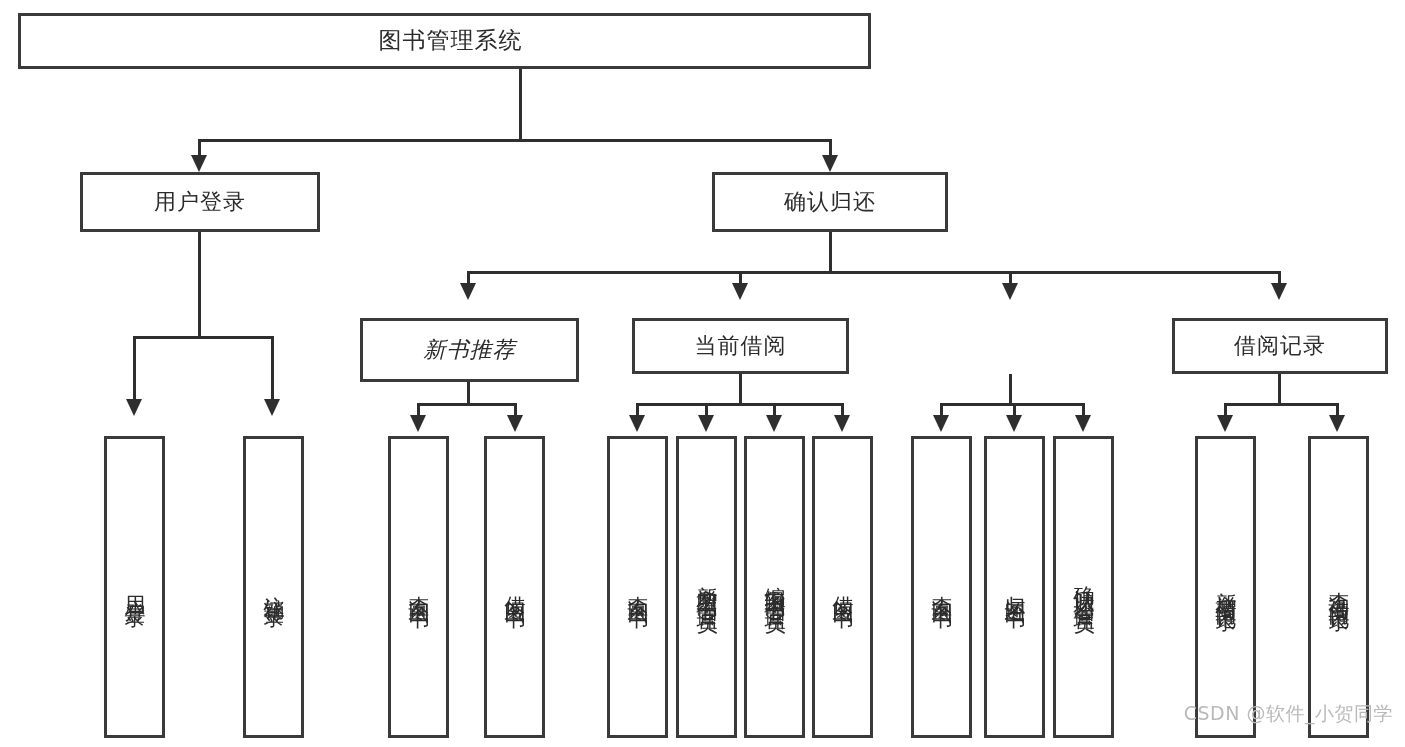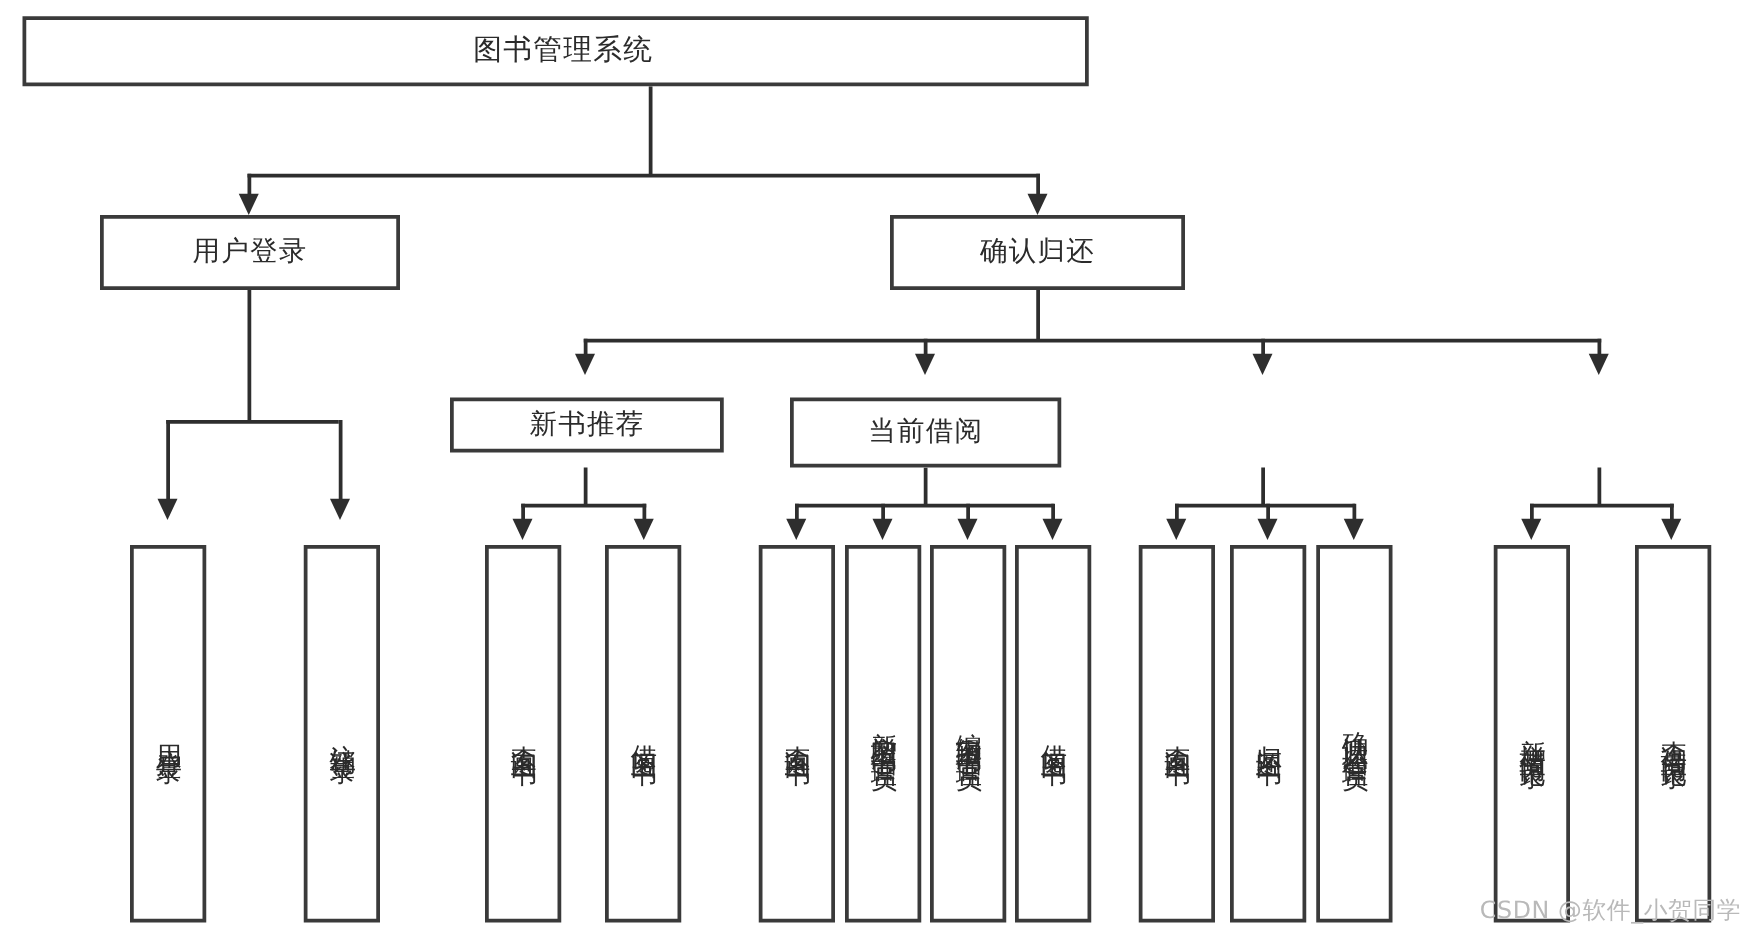--- a/index.html
+++ b/index.html
@@ -66,21 +66,21 @@
     width: 0;
     height: 0;
     border-left: 8px solid transparent;
     border-right: 8px solid transparent;
     border-top: 17px solid #2e2e2e;
   }
   
   #watermark {
     position: absolute;
     right: 12px;
-    bottom: 6px;
+    bottom: 20px;
     font-size: 19px;
     color: #b9b9b9;
     letter-spacing: 0.5px;
     white-space: nowrap;
     font-family: "DejaVu Sans", "Liberation Sans", sans-serif;
   }
 </style>
 </head>
 <body>
 
@@ -152,26 +152,29 @@
     <span class="label">图书管理系统</span>
   </div>
 
   <div class="node horiz" style="left:80px; top:172px; width:240px; height:60px;">
     <span class="label">用户登录</span>
   </div>
   <div class="node horiz" style="left:712px; top:172px; width:236px; height:60px;">
     <span class="label">确认归还</span>
   </div>
 
-  <div class="node horiz" style="left:360px; top:318px; width:219px; height:44px;">
+  <div class="node horiz" style="left:360px; top:318px; width:219px; height:64px;font-style:italic;">
     <span class="label">新书推荐</span>
   </div>
   <div class="node horiz" style="left:632px; top:318px; width:217px; height:56px;">
     <span class="label">当前借阅</span>
   </div>
+  <div class="node horiz" style="left:1172px; top:318px; width:216px; height:56px;">
+    <span class="label">借阅记录</span>
+  </div>
 
   <div class="node vert" style="left:104px; top:436px; width:61px; height:302px;">
     <span class="label">用户登录</span>
   </div>
   <div class="node vert" style="left:243px; top:436px; width:61px; height:302px;">
     <span class="label">注销登录</span>
   </div>
   <div class="node vert" style="left:388px; top:436px; width:61px; height:302px;">
     <span class="label">查询图书</span>
   </div>

